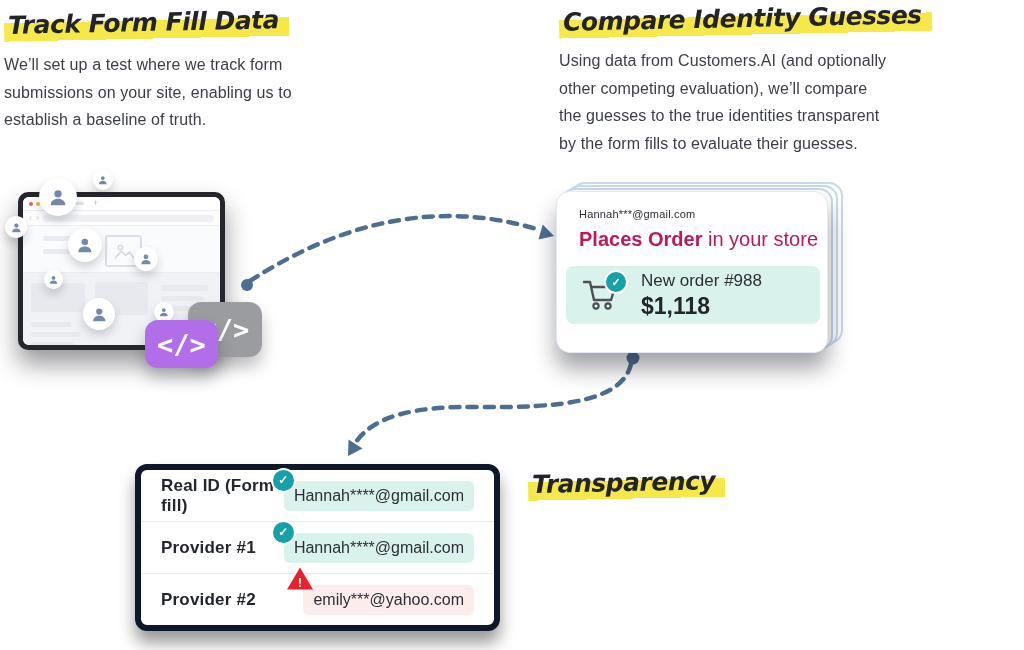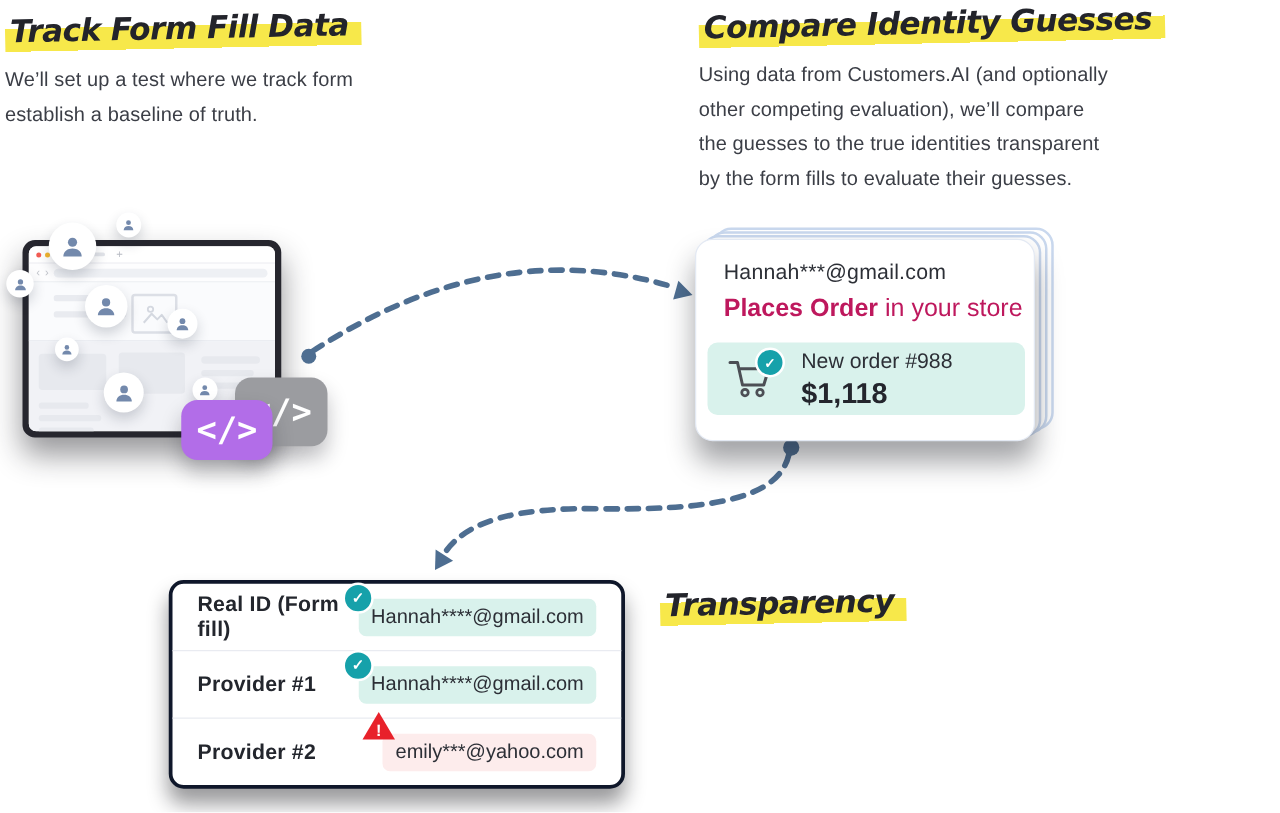--- a/index.html
+++ b/index.html
@@ -51,55 +51,56 @@
   
   .arrows{position:absolute;inset:0;pointer-events:none;}
 
   
   .order-stack{position:absolute;left:556px;top:182px;width:300px;height:182px;}
   .stack-layer{position:absolute;width:272px;height:162px;border-radius:14px;background:#fff;
                border:2px solid #c9d8ee;box-sizing:border-box;}
   .sl3{left:15px;top:0;} .sl2{left:10px;top:3px;} .sl1{left:5px;top:6px;}
   .order-card{position:absolute;left:0;top:9px;width:272px;height:162px;border-radius:14px;background:#fff;
               border:1px solid #e3e9f3;box-sizing:border-box;box-shadow:0 16px 22px rgba(25,28,35,.4);}
-  .oc-email{margin:16px 0 0 22px;font-size:17px;color:#2c2f36;letter-spacing:.2px;}
+  .oc-email{margin:16px 0 0 22px;font-size:11px;color:#2c2f36;letter-spacing:.2px;}
   .oc-action{margin:8px 0 0 22px;font-size:20px;color:#be185d;}
   .oc-action b{font-weight:800;}
   .oc-box{margin:15px 0 0 9px;width:254px;height:58px;background:#d9f2ec;border-radius:8px;
           display:flex;align-items:center;padding-left:16px;box-sizing:border-box;}
   .cart-wrap{position:relative;width:37px;height:34px;}
   .check-badge{position:absolute;width:20px;height:20px;border-radius:50%;background:#16a1aa;border:2px solid #fff;
                color:#fff;font-size:11px;font-weight:bold;display:flex;align-items:center;justify-content:center;}
   .cart-wrap .check-badge{top:-8px;right:-9px;}
   .oc-lines{margin-left:22px;}
   .oc-order{font-size:17px;color:#2c2f36;text-align:center;}
   .oc-amount{font-size:23px;font-weight:bold;color:#24262d;margin-top:2px;}
 
   
   .ctable{position:absolute;left:135px;top:464px;width:365px;height:167px;background:#fff;border-radius:12px;
-          border:3px solid #0f172a;box-sizing:border-box;display:flex;flex-direction:column;
+          border:6px solid #0f172a;box-sizing:border-box;display:flex;flex-direction:column;
           box-shadow:0 12px 16px rgba(15,15,20,.42);}
   .trow{flex:1;display:flex;align-items:center;justify-content:space-between;padding:0 20px;
         border-bottom:1px solid #e9ebf1;position:relative;}
   .trow:last-child{border-bottom:none;}
   .tlabel{font-weight:bold;font-size:17px;color:#23262d;letter-spacing:.2px;}
   .chip{position:relative;border-radius:6px;padding:6px 10px;font-size:16px;color:#2c2f36;background:#d9f2ec;}
   .chip.bad{background:#fdecec;}
   .chip .check-badge{width:21px;height:21px;top:-13px;left:-13px;font-size:12px;}
   .warn{position:absolute;top:-19px;left:-17px;width:28px;height:25px;}
 </style>
 </head>
 <body>
 
 <div class="canvas">
 
   <div class="section" id="sec-track">
     <span class="headline">Track Form Fill Data</span>
     <div class="para">
       <span>We’ll set up a test where we track form</span>
+      <span>submissions on your site, enabling us to</span>
       <span>establish a baseline of truth.</span>
     </div>
   </div>
 
   <div class="section" id="sec-compare">
     <span class="headline">Compare Identity Guesses</span>
     <div class="para">
       <span>Using data from Customers.AI (and optionally</span>
       <span>other competing evaluation), we’ll compare</span>
       <span>the guesses to the true identities transparent</span>

